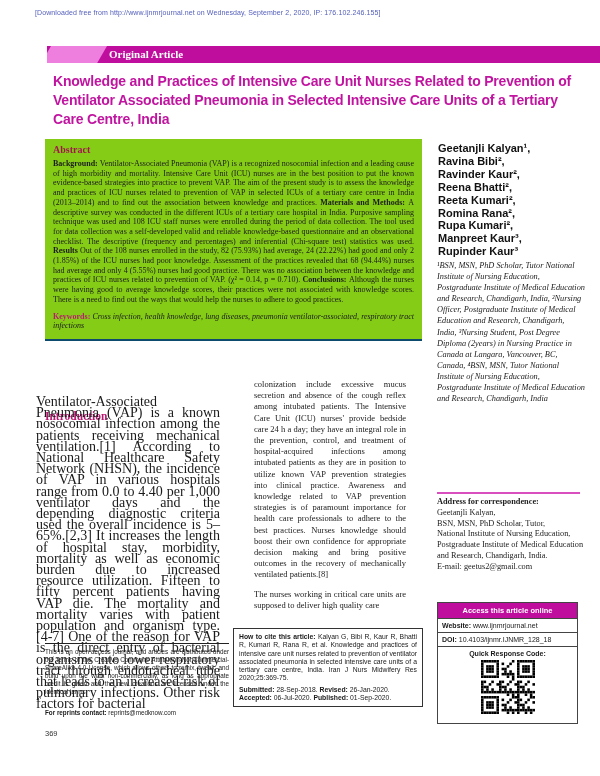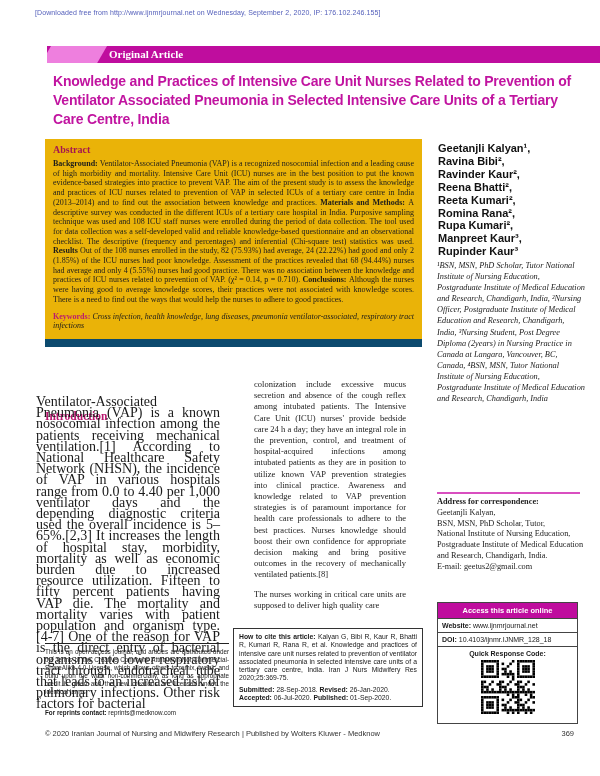--- a/index.html
+++ b/index.html
@@ -11,22 +11,22 @@
 
   .banner{position:absolute;left:47px;top:46px;right:0;height:17px;background:#bf0d9e;overflow:hidden;}
   .banner .accent{position:absolute;left:4px;top:0;bottom:0;width:56px;background:#ee7fde;
         transform:skewX(-30deg);transform-origin:top left;}
   .banner .label{position:absolute;left:62px;top:2px;color:#fff;font-weight:bold;
         font-family:"Liberation Serif",serif;font-size:11px;}
 
   .title{position:absolute;left:53px;top:72px;width:527px;font-family:"Liberation Sans",sans-serif;
         font-weight:bold;font-size:14px;line-height:19px;color:#c114a0;letter-spacing:-.2px;}
 
-  .abstract{position:absolute;left:45px;top:139px;width:377px;background:#eab308;
-        border-bottom:8px solid #0c4a6e;padding:5px 8px 8px;box-sizing:border-box;}
+  .abstract{position:absolute;left:45px;top:139px;width:377px;background:#84cc16;
+        border-bottom:2px solid #0c4a6e;padding:5px 8px 8px;box-sizing:border-box;}
   .abstract h2{margin:0 0 4px;font-size:10px;color:#a5164f;font-family:"Liberation Serif",serif;}
   .abstract .body{font-size:8px;line-height:9.7px;text-align:justify;color:#1c1c1c;}
   .abstract .kw{margin-top:7px;font-size:8px;line-height:9.7px;font-style:italic;text-align:justify;}
   .abstract .kw b{font-style:normal;color:#bb1b6e;}
 
   .authors{position:absolute;left:438px;top:142px;width:150px;font-family:"Liberation Sans",sans-serif;
         font-weight:bold;font-size:11px;line-height:12.9px;color:#111;}
   .affiliations{position:absolute;left:437px;top:260px;width:148px;font-style:italic;
         font-size:8.3px;line-height:11.1px;color:#222;}
 
@@ -376,17 +376,16 @@
       <div>
         <b>Submitted: </b><span>28-Sep-2018. </span><b>Revised: </b><span>26-Jan-2020.</span>
       </div>
       <div>
         <b>Accepted: </b><span>06-Jul-2020. </span><b>Published: </b><span>01-Sep-2020.</span>
       </div>
     </div>
   </div>
 
   <div class="footer">
-    <span>© 2020 Iranian Journal of Nursing and Midwifery Research | Published by Wolters Kluwer - Medknow</span>
     <span>369</span>
   </div>
 
 </div>
 
 </body></html>

